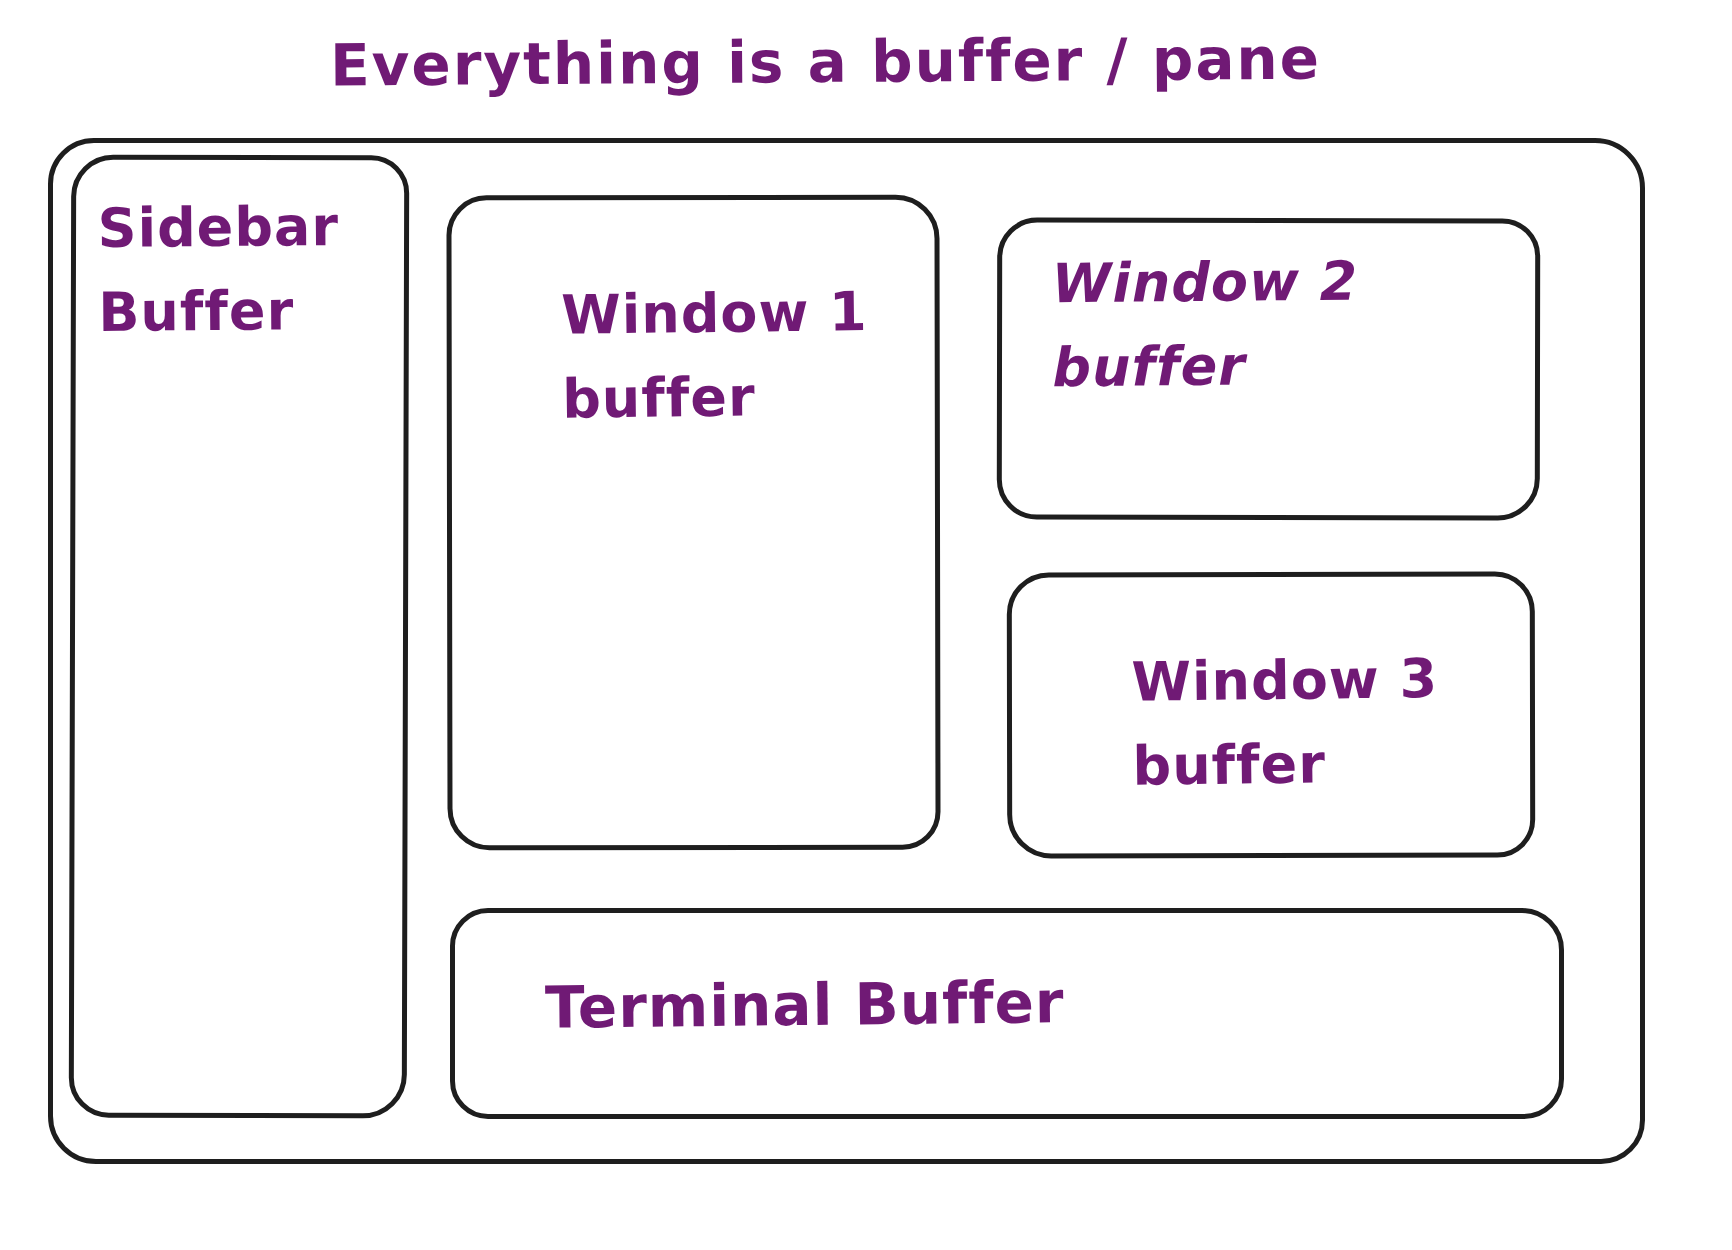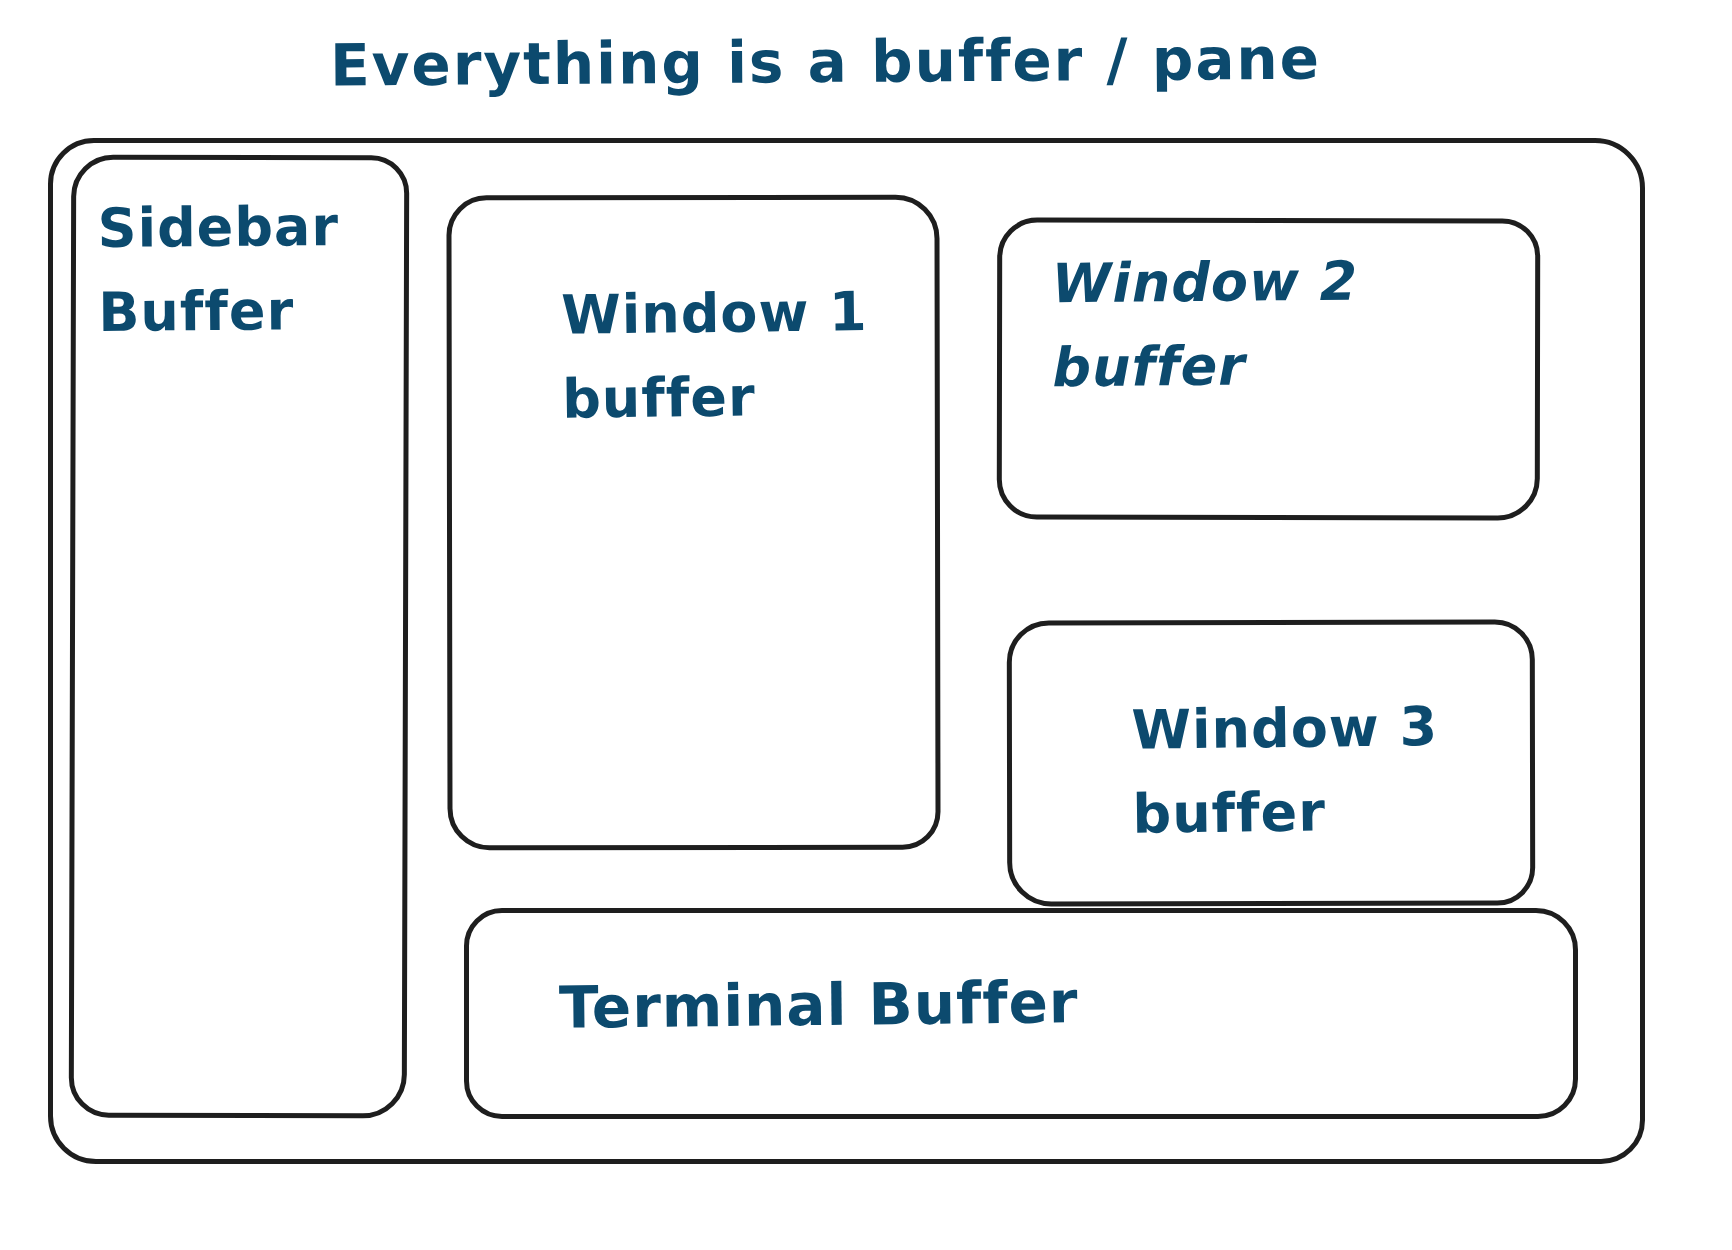--- a/index.html
+++ b/index.html
@@ -7,21 +7,21 @@
     padding: 0;
     background: #ffffff;
   }
   .canvas {
     position: relative;
     width: 1732px;
     height: 1250px;
     background: #ffffff;
     overflow: hidden;
     font-family: "DejaVu Sans", "Liberation Sans", sans-serif;
-    color: #0c4a6e;
+    color: #701a75;
   }
   .title {
     position: absolute;
     left: 330px;
     top: 28px;
     font-size: 58px;
     font-weight: bold;
     letter-spacing: 2px;
     white-space: nowrap;
     transform: rotate(-0.4deg);
@@ -64,24 +64,23 @@
     transform: rotate(0.1deg);
     font-style: italic;
   }
   .window3-pane {
     left: 1007px;
     top: 572px;
     width: 528px;
     height: 286px;
     border-radius: 42px 40px 38px 44px;
     transform: rotate(-0.1deg);
-    margin-top: 48px;
   }
   .terminal-pane {
-    left: 464px;
+    left: 450px;
     top: 908px;
     width: 1114px;
     height: 211px;
     border-radius: 38px 42px 40px 38px;
     text-align: right;
   }
   .pane-label {
     position: absolute;
     font-size: 54px;
     font-weight: bold;

